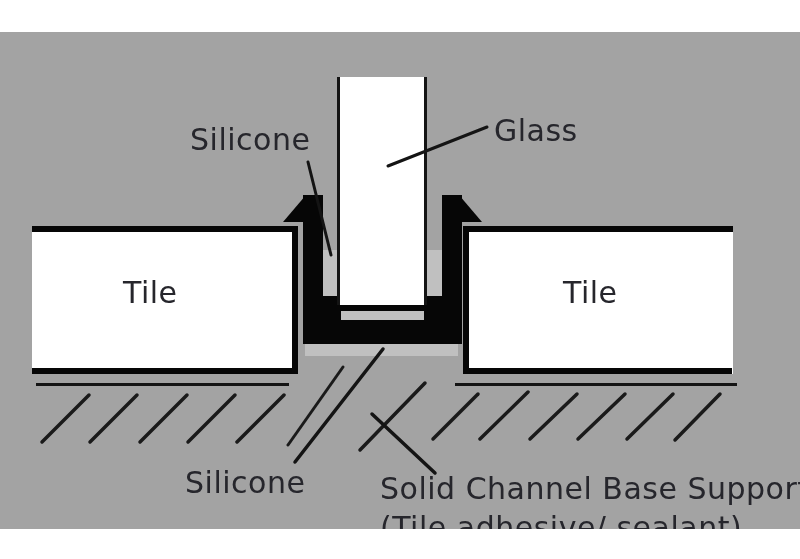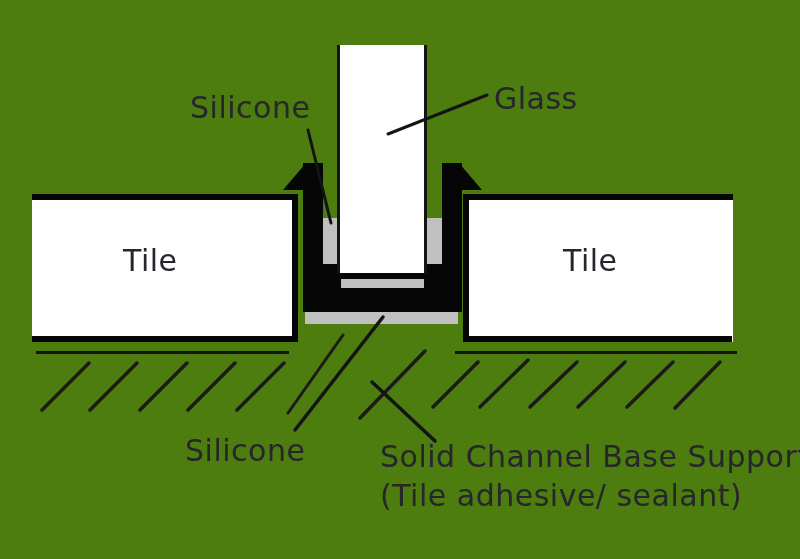--- a/index.html
+++ b/index.html
@@ -1,21 +1,22 @@
 <!DOCTYPE html>
 <html><head>
 <meta charset="utf-8">
 <style>
   html,body{margin:0;padding:0;background:#ffffff;}
   .stage{
     position:relative;
-    width:800px;height:559px;
-    background:#4d7c0f;
+    width:800px;height:497px;
+    background:#a3a3a3;
     overflow:hidden;
     font-family:"DejaVu Sans","Liberation Sans",sans-serif;
+    margin-top:32px;
   }
   svg{display:block;}
   text{
     font-family:"DejaVu Sans","Liberation Sans",sans-serif;
     font-size:30px;
     fill:#26262c;
     letter-spacing:0.5px;
   }
 </style>
 </head>

